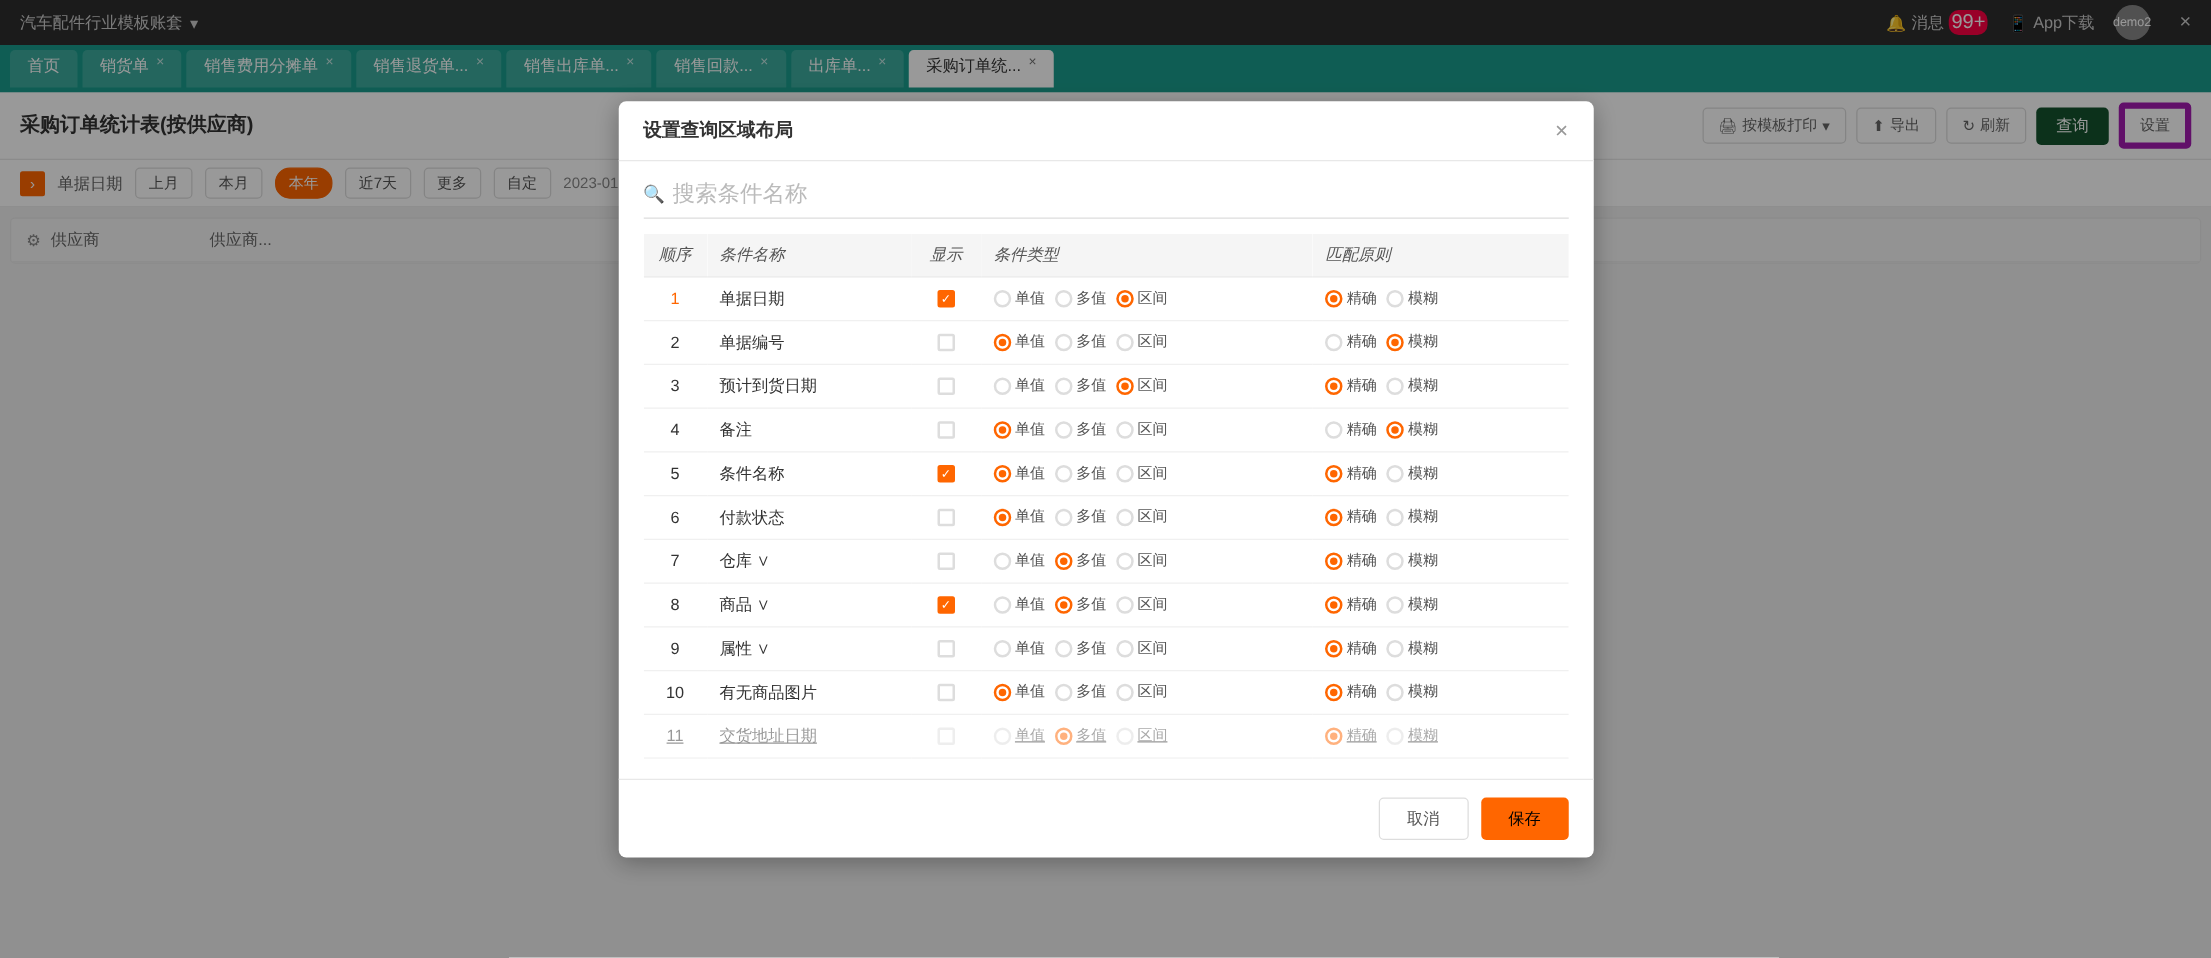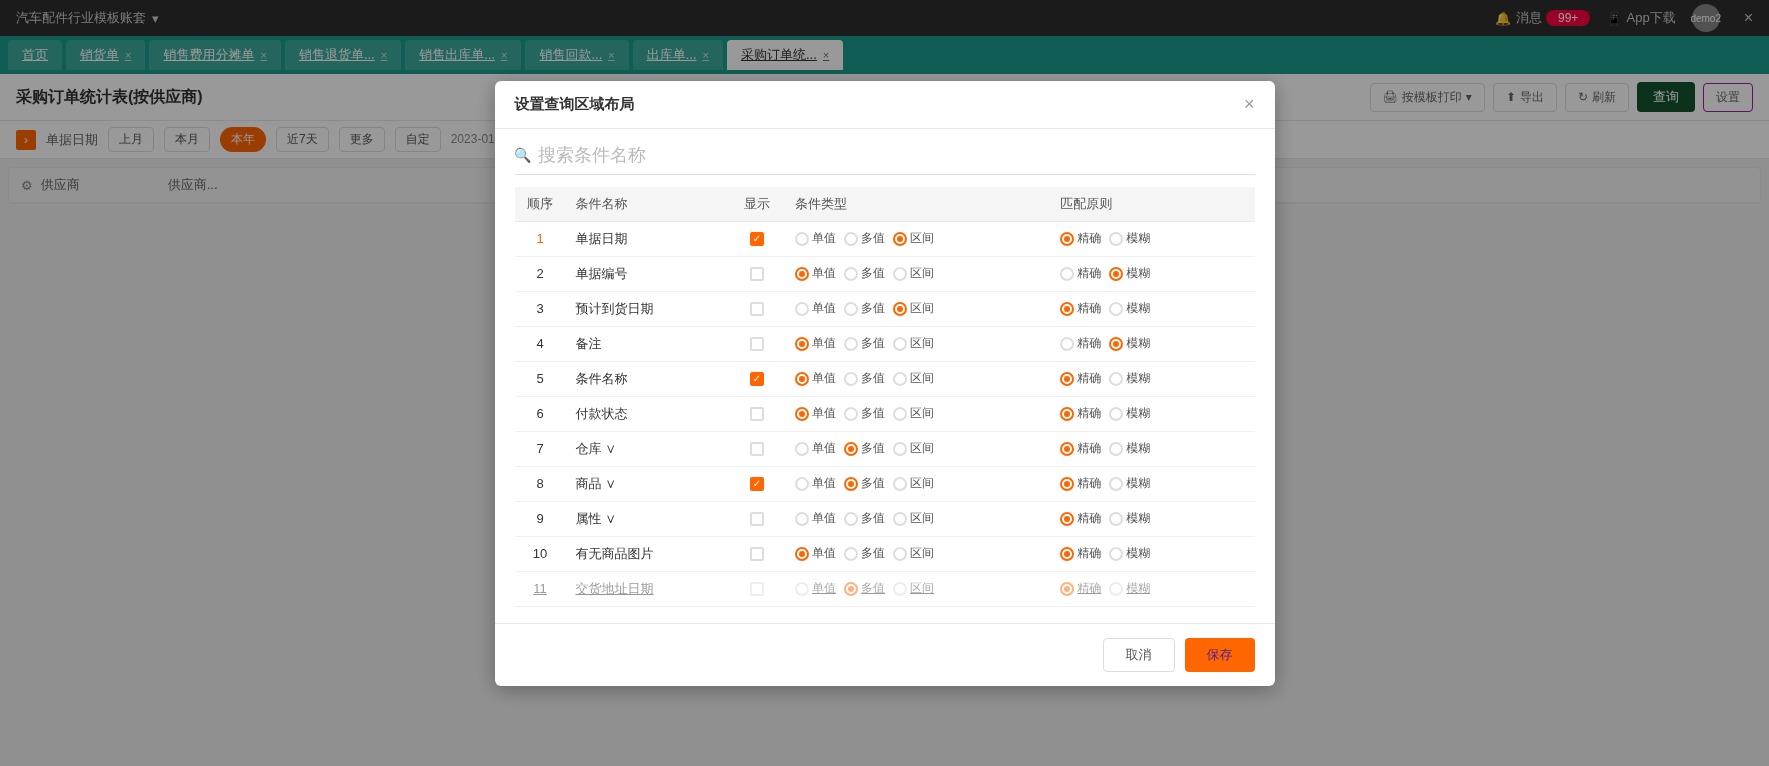--- a/index.html
+++ b/index.html
@@ -11,65 +11,64 @@
       height: 36px;
       display: flex;
       align-items: center;
       justify-content: space-between;
       padding: 0 16px;
       color: #ccc;
     }
     .top-nav-left { font-size: 13px; color: #ccc; display: flex; align-items: center; gap: 6px; }
     .top-nav-right { display: flex; align-items: center; gap: 16px; font-size: 13px; color: #ccc; }
     .top-nav-right .notif { display: flex; align-items: center; gap: 4px; }
-    .badge { background: #f04; color: #fff; border-radius: 8px; font-size: 12px; padding: 1px 12px; }
+    .badge { background: #f04; color: #fff; border-radius: 8px; font-size: 16px; padding: 1px 2px; }
     .avatar-circle { width: 28px; height: 28px; border-radius: 50%; background: #888; display: flex; align-items: center; justify-content: center; color: #fff; font-size: 11px; }
     .close-x { color: #ccc; cursor: pointer; font-size: 16px; margin-left: 8px; }
 
     
     .tab-bar {
       background: #1a9c8c;
       height: 38px;
       display: flex;
       align-items: center;
       padding: 0 8px;
       gap: 4px;
     }
     .tab-item {
       background: rgba(255,255,255,0.15);
       color: #fff;
       padding: 4px 14px;
       border-radius: 4px 4px 0 0;
       font-size: 13px;
       cursor: pointer;
       display: flex;
-      align-items: center;
+      align-items: flex-start;
       gap: 6px;
       height: 30px;
-      text-decoration: underline;
     }
     .tab-item.active { background: #fff; color: #333; }
     .tab-close { font-size: 11px; color: inherit; opacity: 0.7; }
 
     
     .page-header {
       background: #fff;
       padding: 8px 16px;
       display: flex;
       align-items: center;
       justify-content: space-between;
       border-bottom: 1px solid #e8e8e8;
     }
     .page-title { font-size: 16px; font-weight: bold; color: #333; }
     .page-actions { display: flex; gap: 8px; align-items: center; }
     .btn-template { background: #fff; border: 1px solid #ddd; color: #666; padding: 5px 12px; border-radius: 4px; cursor: pointer; font-size: 12px; display: flex; align-items: center; gap: 4px; }
     .btn-export { background: #fff; border: 1px solid #ddd; color: #666; padding: 5px 12px; border-radius: 4px; cursor: pointer; font-size: 12px; display: flex; align-items: center; gap: 4px; }
     .btn-refresh { background: #fff; border: 1px solid #ddd; color: #666; padding: 5px 12px; border-radius: 4px; cursor: pointer; font-size: 12px; display: flex; align-items: center; gap: 4px; }
     .btn-query { background: #14532d; color: #fff; border: none; padding: 6px 16px; border-radius: 4px; cursor: pointer; font-size: 13px; }
-    .btn-settings { background: #fff; border: 1px solid #a21caf; color: #666; padding: 5px 12px; border-radius: 4px; cursor: pointer; font-size: 12px; }
+    .btn-settings { background: #fff; border: 5px solid #a21caf; color: #666; padding: 5px 12px; border-radius: 4px; cursor: pointer; font-size: 12px; }
 
     
     .filter-bar {
       background: #fff;
       padding: 6px 16px;
       display: flex;
       align-items: center;
       gap: 10px;
       border-bottom: 1px solid #e8e8e8;
       flex-wrap: wrap;
@@ -169,20 +168,21 @@
     .modal-table th {
       background: #f5f5f5;
       padding: 8px 10px;
       text-align: left;
       font-size: 13px;
       color: #555;
       font-weight: 500;
       border-bottom: 1px solid #e8e8e8;
       position: sticky;
       top: 0;
+      font-style: italic;
     }
     .modal-table td {
       padding: 8px 10px;
       border-bottom: 1px solid #f0f0f0;
       font-size: 13px;
       color: #333;
       vertical-align: middle;
     }
 
     
@@ -212,21 +212,21 @@
       border: 1px solid #ddd;
       color: #555;
       padding: 7px 22px;
       border-radius: 4px;
       cursor: pointer;
       font-size: 13px;
     }
     .btn-save {
       background: #f60;
       border: none;
-      color: #4c1d95;
+      color: #000000;
       padding: 8px 22px;
       border-radius: 4px;
       cursor: pointer;
       font-size: 13px;
     }
 
     
     .modal-table::-webkit-scrollbar { width: 6px; }
     .modal-table::-webkit-scrollbar-track { background: #f5f5f5; }
     .modal-table::-webkit-scrollbar-thumb { background: #ccc; border-radius: 3px; }

